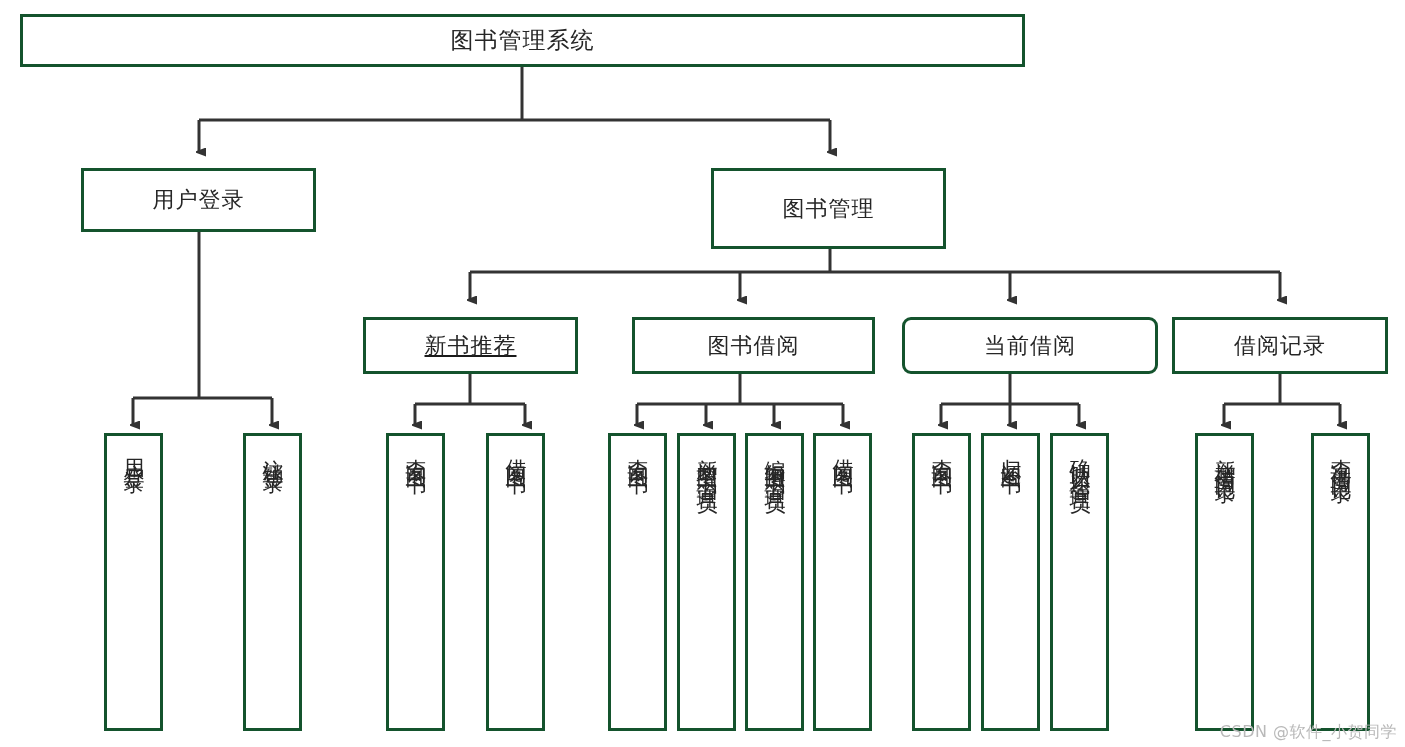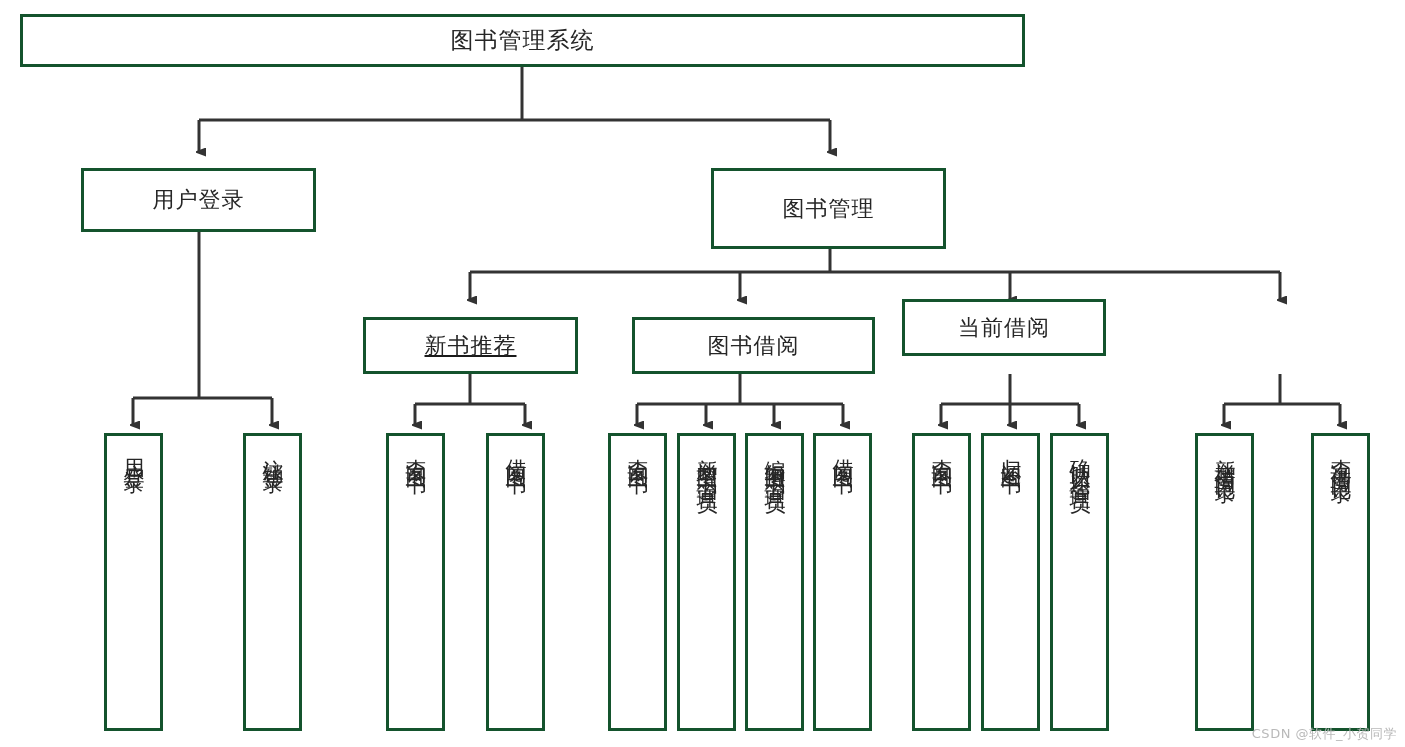--- a/index.html
+++ b/index.html
@@ -59,21 +59,21 @@
     font-size: 21px;
     letter-spacing: 5px;
     line-height: 1;
     white-space: nowrap;
     text-align: left;
   }
   .watermark {
     position: absolute;
     right: 8px;
     bottom: 4px;
-    font-size: 13px;
+    font-size: 16px;
     color: #b9b9b9;
     letter-spacing: 0.5px;
     white-space: nowrap;
   }
 </style>
 </head>
 <body>
 
 <div id="canvas">
 
@@ -137,22 +137,25 @@
   <div class="node level2" style="left:711px; top:168px; width:235px; height:81px;">
     <span class="node-label">图书管理</span>
   </div>
 
   <div class="node level3" style="left:363px; top:317px; width:215px; height:57px;text-decoration:underline;">
     <span class="node-label">新书推荐</span>
   </div>
   <div class="node level3" style="left:632px; top:317px; width:243px; height:57px;">
     <span class="node-label">图书借阅</span>
   </div>
-  <div class="node level3" style="left:902px; top:299px; width:204px; height:57px;">
+  <div class="node level3" style="left:902px; top:317px; width:256px; height:57px;border-radius:9px;">
     <span class="node-label">当前借阅</span>
+  </div>
+  <div class="node level3" style="left:1172px; top:317px; width:216px; height:57px;">
+    <span class="node-label">借阅记录</span>
   </div>
 
   <div class="node leaf" style="left:104px; top:433px; width:59px; height:298px;">
     <span class="node-label">用户登录</span>
   </div>
   <div class="node leaf" style="left:243px; top:433px; width:59px; height:298px;">
     <span class="node-label">注销登录</span>
   </div>
 
   <div class="node leaf" style="left:386px; top:433px; width:59px; height:298px;">

